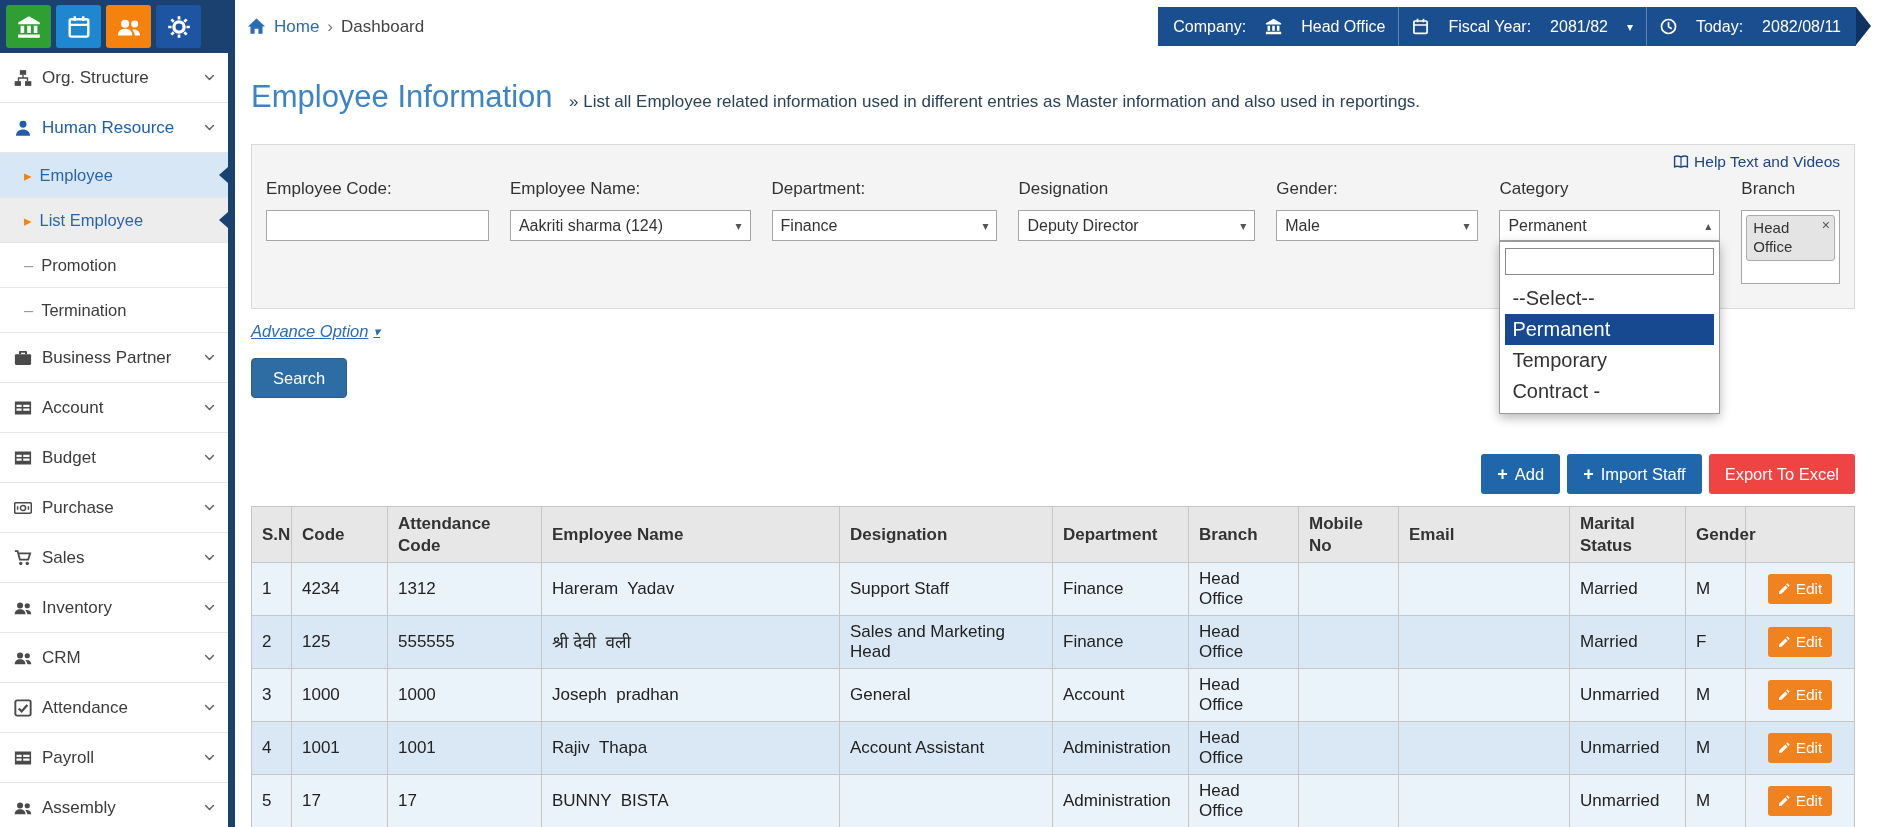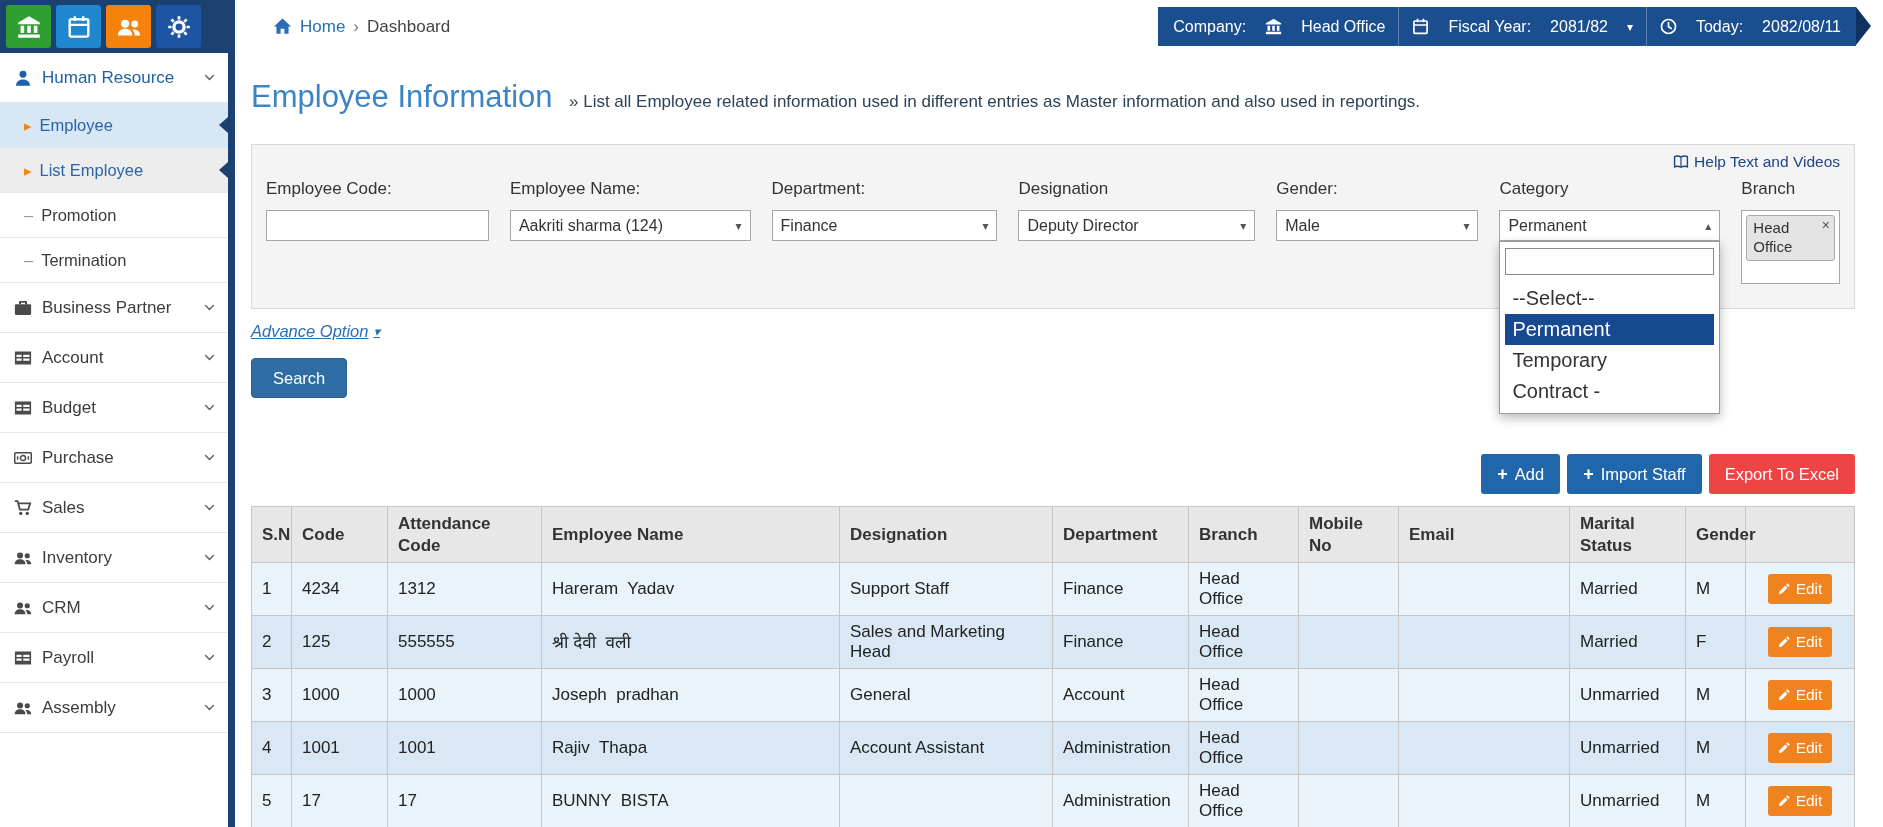--- a/index.html
+++ b/index.html
@@ -7,21 +7,21 @@
     font-family:"Liberation Sans",sans-serif;}
   [data-icon]{display:inline-block;line-height:0}
   [data-icon] svg{width:100%;height:100%;display:block}
 
   
   .topbar{height:53px;display:flex;align-items:stretch;position:relative;background:#fff}
   .topbar-left{width:235px;flex:none;background:#1b4170;display:flex;align-items:center;gap:5px;padding-left:6px}
   .ql-btn{width:45px;height:43px;border:none;border-radius:3px;display:flex;align-items:center;justify-content:center;color:#fff;cursor:pointer}
   .ql-btn [data-icon]{width:24px;height:24px}
   .ql-bank{background:#2f9e33}.ql-cal{background:#1e87d0}.ql-users{background:#f5820d}.ql-gears{background:#1d55a3}
-  .breadcrumb{display:flex;align-items:center;gap:8px;padding-left:38px;font-size:17px}
+  .breadcrumb{display:flex;align-items:center;gap:8px;padding-left:12px;font-size:17px}
   .bc-home-ic{width:19px;height:19px;color:#2a6db4}
   .bc-home{color:#2a6db4;text-decoration:none;cursor:pointer}
   .bc-sep{color:#777}
   .bc-cur{color:#444}
   .ribbon{position:absolute;right:27px;top:7px;height:39px;background:#1a4e8e;display:flex;align-items:center;color:#fff;font-size:16px;padding:0 2px}
   .rb-sec{display:flex;align-items:center;gap:19px;padding:0 13px;height:100%}
   .rb-sec + .rb-sec{border-left:1px solid rgba(255,255,255,.3)}
   .rb-sec [data-icon]{width:17px;height:17px}
   .rb-caret{font-size:12px}
   .rb-arrow{position:absolute;right:-15px;top:0;width:0;height:0;border-top:19.5px solid transparent;border-bottom:19.5px solid transparent;border-left:15px solid #0f3261}
@@ -171,20 +171,36 @@
       <span>Today:</span>
       <span>2082/08/11</span>
     </div>
     <span class="rb-arrow"></span>
   </div>
 </header>
 
 <div class="layout">
   <aside class="sidebar">
     <nav>
+        <div class="side-item">
+          <span class="s-ic" data-icon="sitemap">
+            <svg viewBox="0 0 16 16" fill="currentColor" aria-hidden="true">
+              <rect x="5.2" y="1" width="5.6" height="4.2"></rect>
+              <rect x="0.6" y="10.8" width="5.6" height="4.2"></rect>
+              <rect x="9.8" y="10.8" width="5.6" height="4.2"></rect>
+              <path d="M7.4 5.2h1.2v2.2h4v3.4h-1.2V8.6H4.6v2.2H3.4V7.4h4z"></path>
+            </svg>
+          </span>
+          <span class="s-lb">Org. Structure</span>
+          <span class="s-ch" data-icon="chev">
+            <svg viewBox="0 0 16 16" fill="currentColor" aria-hidden="true">
+              <path d="M3.2 5.6 8 10.4l4.8-4.8" fill="none" stroke="currentColor" stroke-width="1.9" stroke-linecap="round" stroke-linejoin="round"></path>
+            </svg>
+          </span>
+        </div>
         <div class="side-item active">
           <span class="s-ic" data-icon="person">
             <svg viewBox="0 0 16 16" fill="currentColor" aria-hidden="true">
               <circle cx="8" cy="4.6" r="3.1"></circle>
               <path d="M1.8 14.8c0-3.4 2.8-5.4 6.2-5.4s6.2 2 6.2 5.4z"></path>
             </svg>
           </span>
           <span class="s-lb">Human Resource</span>
           <span class="s-ch" data-icon="chev">
             <svg viewBox="0 0 16 16" fill="currentColor" aria-hidden="true">
@@ -299,20 +315,34 @@
         <div class="side-item">
           <span class="s-ic" data-icon="users">
             <svg viewBox="0 0 16 16" fill="currentColor" aria-hidden="true">
               <circle cx="5.4" cy="5.8" r="2.7"></circle>
               <path d="M.6 13.6c0-2.7 2.1-4.4 4.8-4.4s4.8 1.7 4.8 4.4z"></path>
               <circle cx="11.8" cy="6" r="2.3"></circle>
               <path d="M11.3 9.7c2.4 0 4.1 1.7 4.1 3.9h-3.5c-.2-1.5-.8-2.8-1.9-3.7z"></path>
             </svg>
           </span>
           <span class="s-lb">CRM</span>
+          <span class="s-ch" data-icon="chev">
+            <svg viewBox="0 0 16 16" fill="currentColor" aria-hidden="true">
+              <path d="M3.2 5.6 8 10.4l4.8-4.8" fill="none" stroke="currentColor" stroke-width="1.9" stroke-linecap="round" stroke-linejoin="round"></path>
+            </svg>
+          </span>
+        </div>
+        <div class="side-item">
+          <span class="s-ic" data-icon="check-square">
+            <svg viewBox="0 0 16 16" fill="currentColor" aria-hidden="true">
+              <rect x="1.2" y="1.2" width="13.6" height="13.6" rx="1.6" fill="none" stroke="currentColor" stroke-width="1.7"></rect>
+              <path d="M4.2 8.4l2.6 2.6 5-5.6" fill="none" stroke="currentColor" stroke-width="2"></path>
+            </svg>
+          </span>
+          <span class="s-lb">Attendance</span>
           <span class="s-ch" data-icon="chev">
             <svg viewBox="0 0 16 16" fill="currentColor" aria-hidden="true">
               <path d="M3.2 5.6 8 10.4l4.8-4.8" fill="none" stroke="currentColor" stroke-width="1.9" stroke-linecap="round" stroke-linejoin="round"></path>
             </svg>
           </span>
         </div>
         <div class="side-item">
           <span class="s-ic" data-icon="table">
             <svg viewBox="0 0 16 16" fill="currentColor" aria-hidden="true">
               <path fill-rule="evenodd" d="M.8 2.2h14.4v11.6H.8zm1.4 2.8v2h4.6v-2zm6 0v2h5.6v-2zm-6 3.4v2h4.6v-2zm6 0v2h5.6v-2z"></path>

